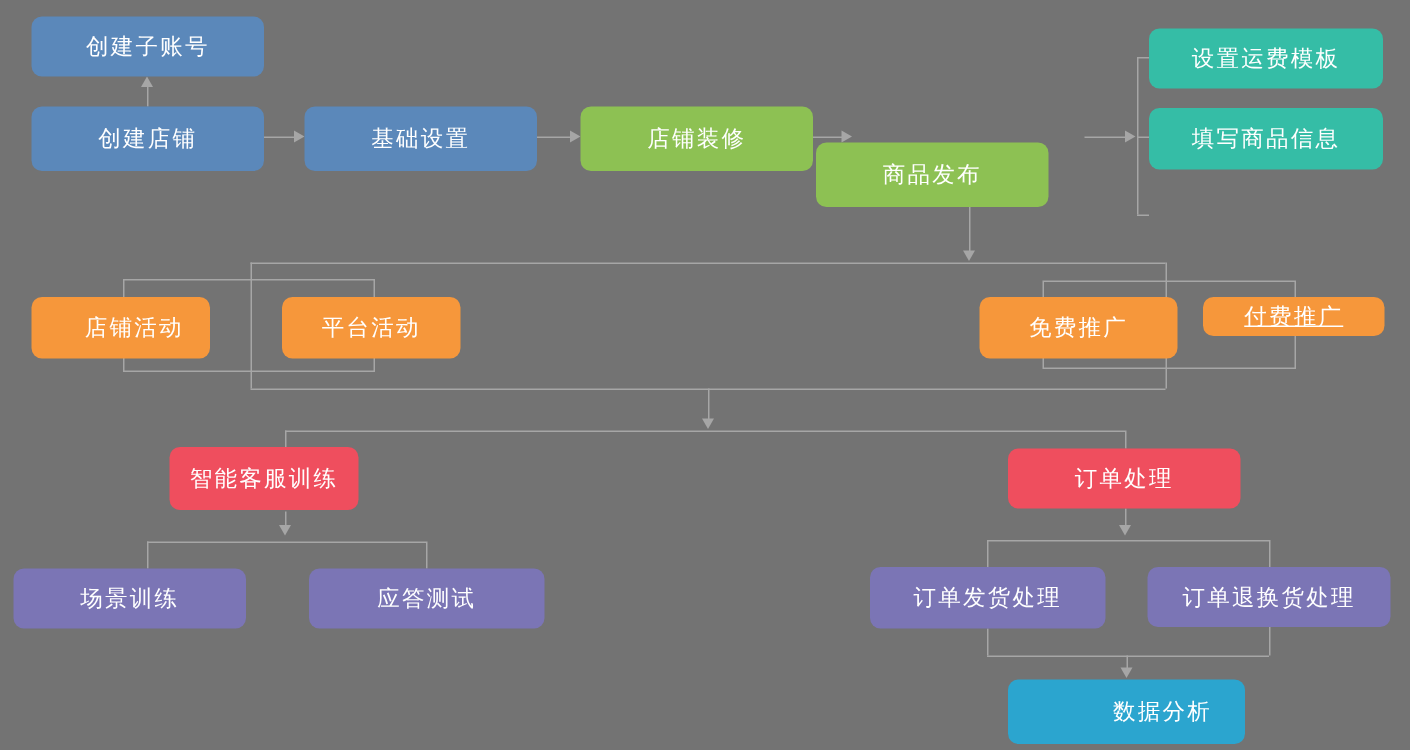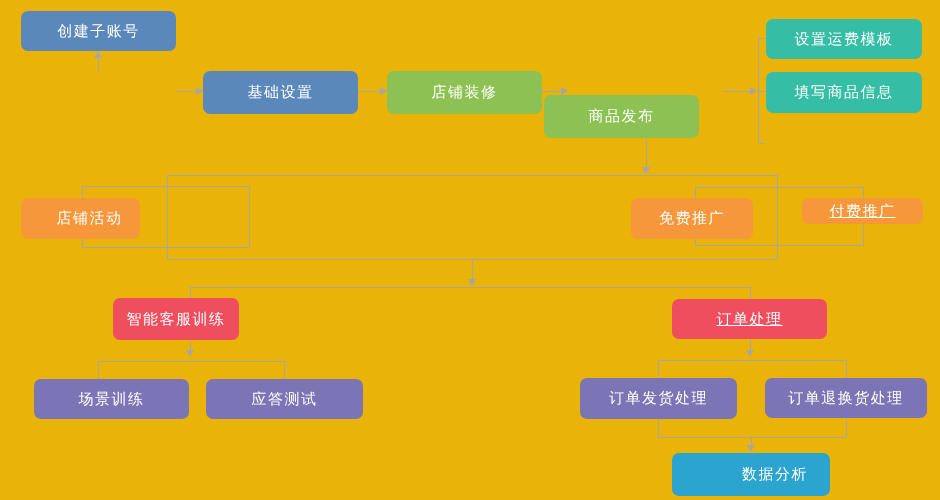--- a/index.html
+++ b/index.html
@@ -1,19 +1,19 @@
 <!DOCTYPE html>
 <html><head>
 <meta charset="utf-8">
 <style>
   html,body{margin:0;padding:0;background:#fff;}
   #canvas{
     position:relative;
     width:940px;height:500px;
-    background:#eab308;
+    background:#737373;
     font-family:"Liberation Sans", sans-serif;
     overflow:hidden;
   }
   .node{
     position:absolute;
     display:flex;align-items:center;justify-content:center;
     color:#ffffff;
     font-size:15px;
     letter-spacing:1.5px;
     border-radius:7px;
@@ -31,31 +31,33 @@
   .arr-up{border-left:4px solid transparent;border-right:4px solid transparent;border-bottom:7px solid #a6a6a6;}
   .arr-right{border-top:4px solid transparent;border-bottom:4px solid transparent;border-left:7px solid #a6a6a6;}
   .arr-down{border-left:4px solid transparent;border-right:4px solid transparent;border-top:7px solid #a6a6a6;}
 </style>
 </head>
 <body>
 
 <div id="canvas">
 
   <div class="node" style="left: 21px; top: 11px; width: 155px; height: 40px; background: rgb(91, 136, 186);">创建子账号</div>
+  <div class="node" style="left: 21px; top: 71px; width: 155px; height: 43px; background: rgb(91, 136, 186);">创建店铺</div>
   <div class="node" style="left: 203px; top: 71px; width: 155px; height: 43px; background: rgb(91, 136, 186);">基础设置</div>
   <div class="node" style="left: 387px; top: 71px; width: 155px; height: 43px; background: rgb(141, 193, 83);">店铺装修</div>
   <div class="node" style="left: 544px; top: 71px; width: 155px; height: 43px; background: rgb(141, 193, 83); margin-top: 24px;">商品发布</div>
   <div class="node" style="left: 766px; top: 19px; width: 156px; height: 40px; background: rgb(53, 189, 166);">设置运费模板</div>
   <div class="node" style="left: 766px; top: 72px; width: 156px; height: 41px; background: rgb(53, 189, 166);">填写商品信息</div>
   <div class="node" style="left: 21px; top: 198px; width: 119px; height: 41px; background: rgb(246, 151, 59); padding-left: 18px;">店铺活动</div>
-  <div class="node" style="left: 631px; top: 198px; width: 122px; height: 41px; background: rgb(246, 151, 59);">免费推广</div>
+  <div class="node" style="left: 188px; top: 198px; width: 119px; height: 41px; background: rgb(246, 151, 59);">平台活动</div>
+  <div class="node" style="left: 653px; top: 198px; width: 132px; height: 41px; background: rgb(246, 151, 59);">免费推广</div>
   <div class="node" style="left: 802px; top: 198px; width: 121px; height: 26px; background: rgb(246, 151, 59); text-decoration: underline;">付费推广</div>
   <div class="node" style="left: 113px; top: 298px; width: 126px; height: 42px; background: rgb(239, 78, 94);">智能客服训练</div>
-  <div class="node" style="left: 672px; top: 299px; width: 155px; height: 40px; background: rgb(239, 78, 94); text-decoration: underline;">订单处理</div>
-  <div class="node" style="left: 34px; top: 379px; width: 155px; height: 40px; background: rgb(123, 117, 181);">场景训练</div>
+  <div class="node" style="left: 672px; top: 299px; width: 155px; height: 40px; background: rgb(239, 78, 94);">订单处理</div>
+  <div class="node" style="left: 9px; top: 379px; width: 155px; height: 40px; background: rgb(123, 117, 181);">场景训练</div>
   <div class="node" style="left: 206px; top: 379px; width: 157px; height: 40px; background: rgb(123, 117, 181);">应答测试</div>
   <div class="node" style="left: 580px; top: 378px; width: 157px; height: 41px; background: rgb(123, 117, 181);">订单发货处理</div>
   <div class="node" style="left: 765px; top: 378px; width: 162px; height: 40px; background: rgb(123, 117, 181);">订单退换货处理</div>
   <div class="node" style="left: 672px; top: 453px; width: 158px; height: 43px; background: rgb(43, 165, 207); padding-left: 48px;">数据分析</div>
 
   <div>
 
     <div class="vline" style="left:98px;top:57px;height:14px;"></div>
     <div class="arr arr-up" style="left:94px;top:51px;"></div>
 

